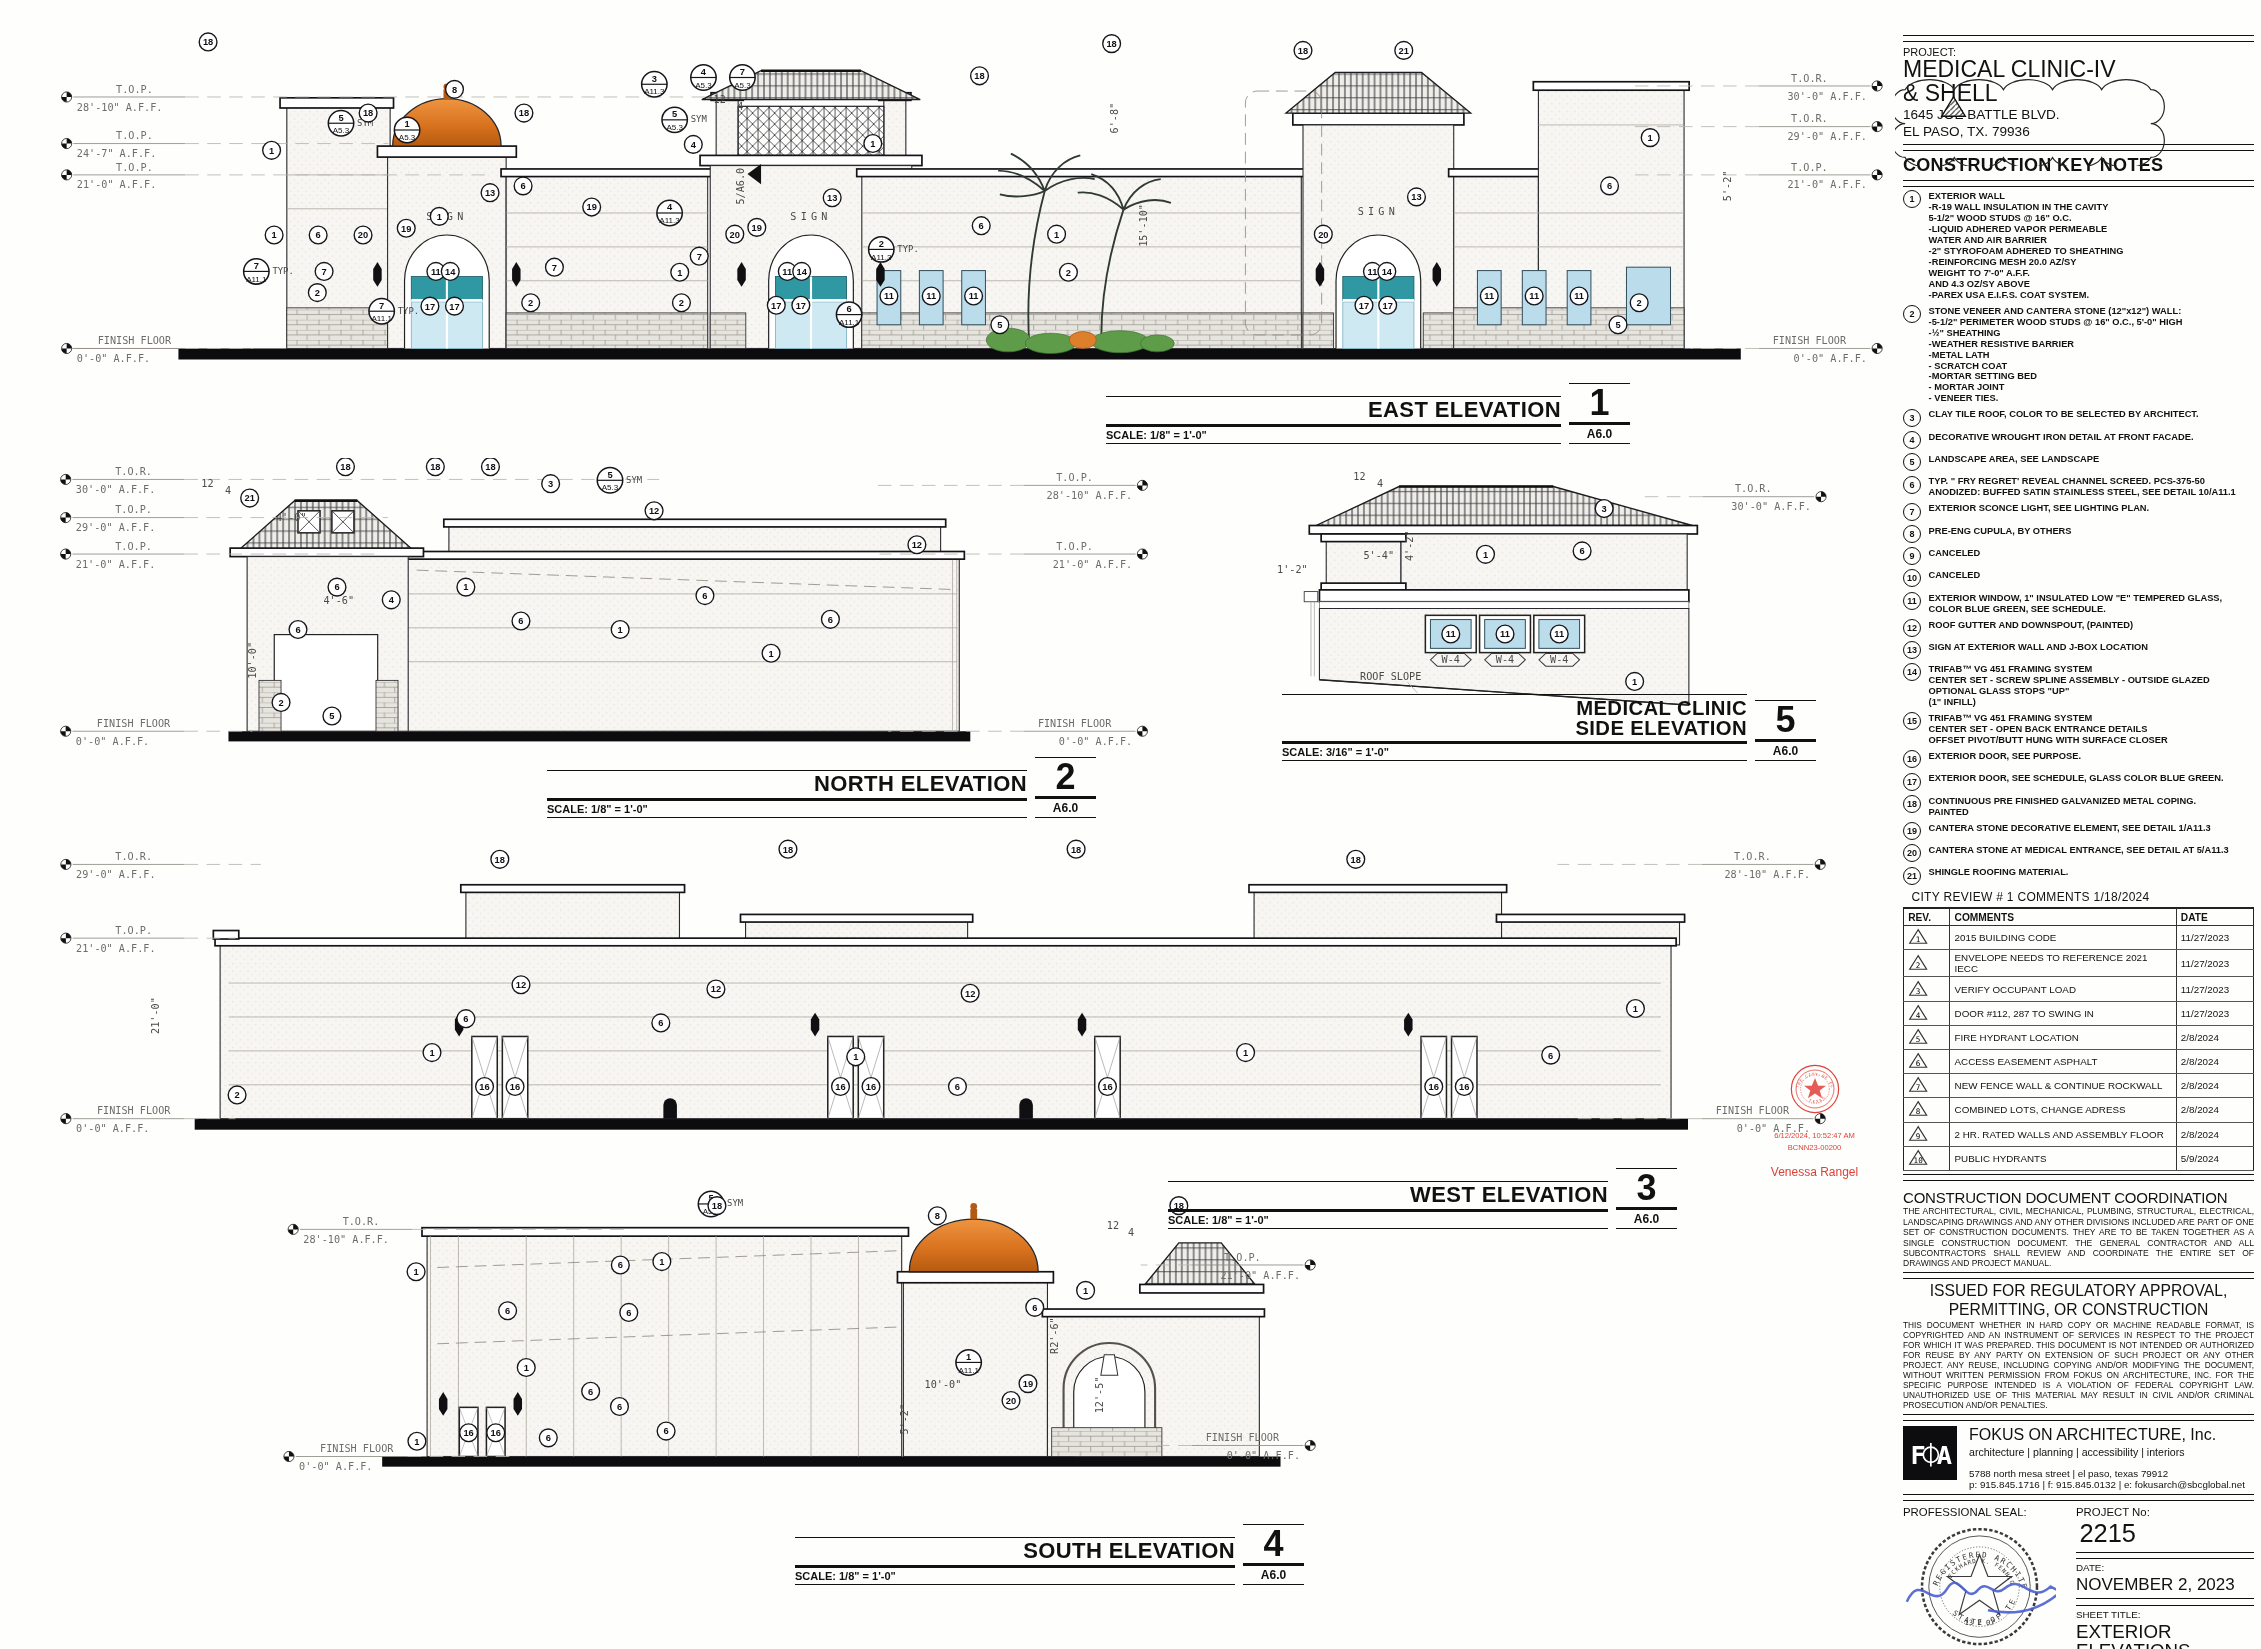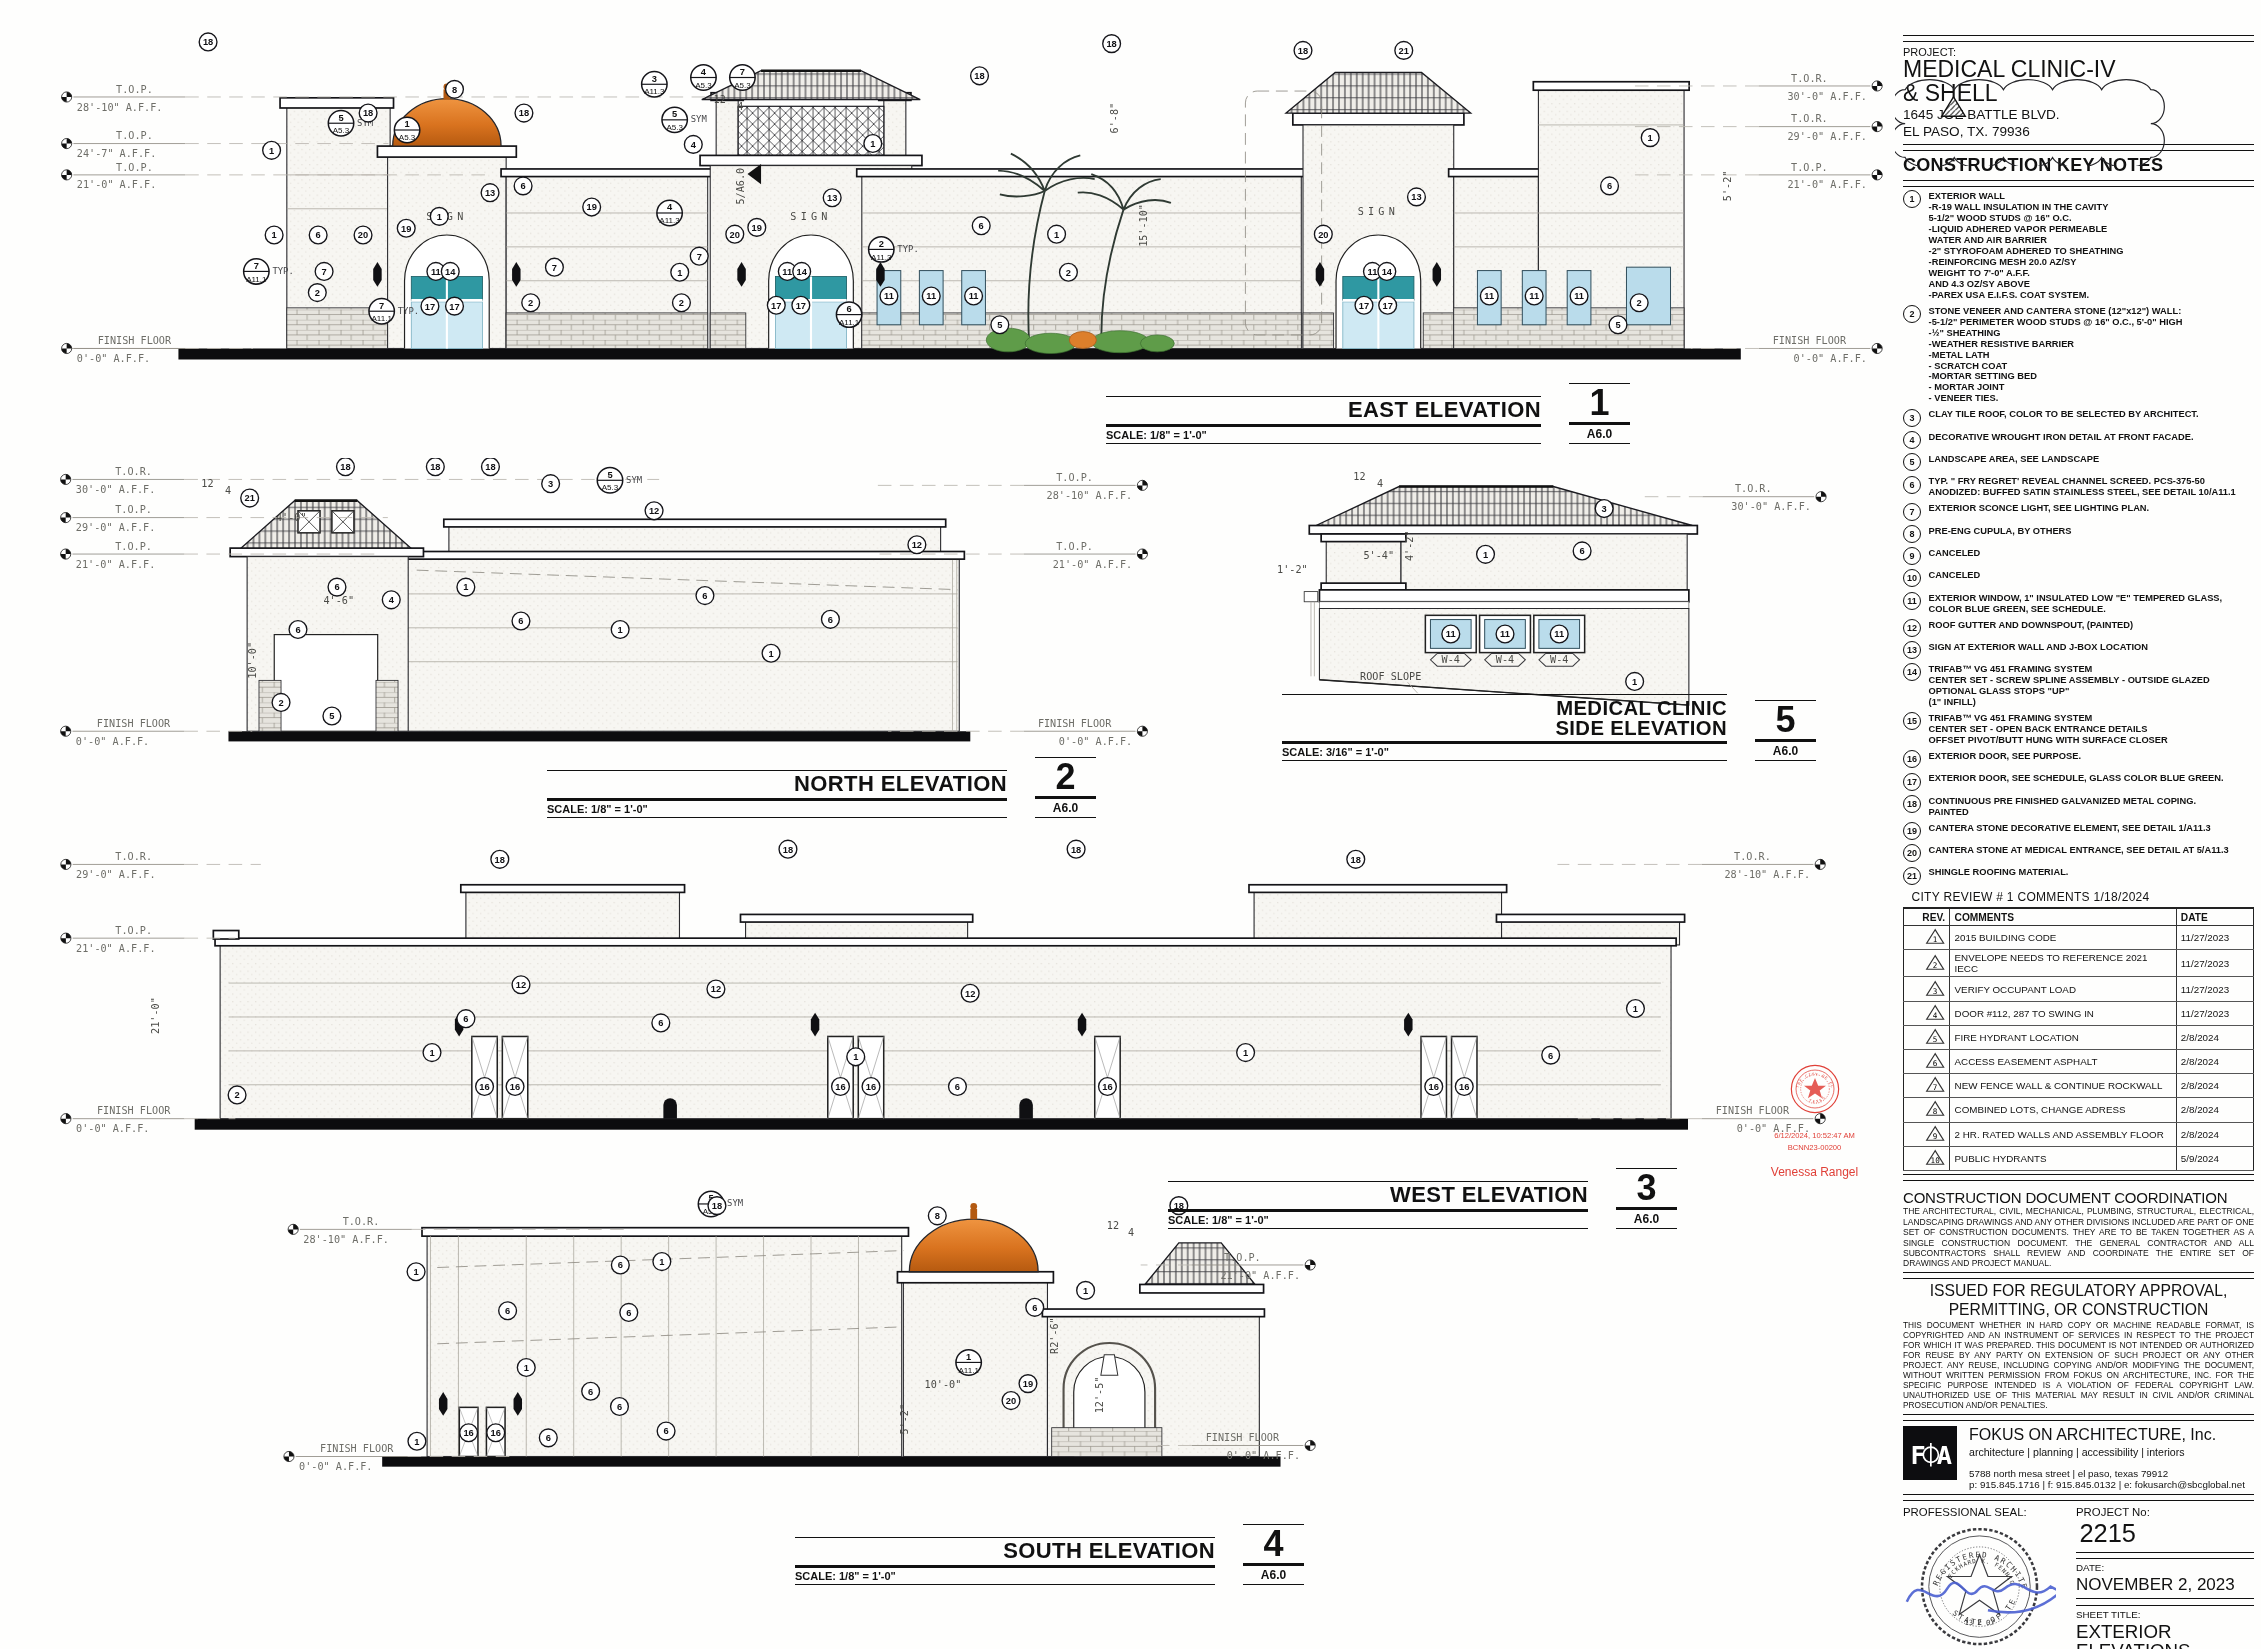--- a/index.html
+++ b/index.html
@@ -29,21 +29,21 @@
   .dett{font:bold 11px "Liberation Sans",sans-serif;text-anchor:middle;fill:#111}
   .detb{font:9.5px "Liberation Sans",sans-serif;text-anchor:middle;fill:#111}
   .dets{font:10.5px "DejaVu Sans Mono",monospace;fill:#47474a}
   .dlab{font:12px "DejaVu Sans Mono",monospace;fill:#6e6e68;text-anchor:middle}
   .dval{font:12px "DejaVu Sans Mono",monospace;fill:#6e6e68}
   .dtx{font:12px "DejaVu Sans Mono",monospace;fill:#4a4a46}
   .dln{stroke:#8f8c84;stroke-width:1}
   .ddash{stroke:#b9b6ae;stroke-width:1;stroke-dasharray:16 10}
   .hex{fill:none;stroke:#3a3a3e;stroke-width:1.2}
   
-  .dtitle{position:absolute;display:flex;align-items:flex-end;gap:28px}
+  .dtitle{position:absolute;display:flex;align-items:flex-end;gap:8px}
   .dt-main{flex:1;text-align:right}
   .dt-topline{border-top:1.4px solid #111;margin-bottom:2.5px}
   .dt-name{font-size:22px;font-weight:bold;letter-spacing:0.4px;line-height:1.02;white-space:pre-line;
            border-bottom:3.8px solid #111;padding-bottom:2.5px}
   .dt-scale{font-size:11px;font-weight:bold;text-align:left;border-bottom:1.4px solid #111;padding:1.7px 0 1.7px}
   .dt-numcol{width:61px;text-align:center;border-top:1.4px solid #111;border-bottom:1.4px solid #111}
   .dt-num{font-size:36px;font-weight:bold;line-height:.95;border-bottom:3.8px solid #111;padding:1.7px 3.4px 2.5px}
   .dt-ref{font-size:12px;font-weight:bold;padding:1.7px 0}
   
   .panel{position:absolute;left:1903px;top:32px;width:351px}
@@ -54,21 +54,21 @@
   .kn-title{font-size:18px;font-weight:bold;letter-spacing:0.3px;padding:0.8px 0}
   .kn-list{margin-top:3.4px}
   .note{display:flex;gap:7.6px;margin-bottom:5.1px}
   .kn-num{flex:0 0 auto;width:16px;height:16px;border:1.2px solid #111;border-radius:50%;
           font-size:9px;font-weight:bold;display:flex;align-items:center;justify-content:center;margin-top:-0.8px}
   .kn-text{font-size:9.3px;font-weight:bold;line-height:1.18;white-space:pre-line}
   .city-review{font-size:12px;letter-spacing:0.3px;margin:5.1px 0 3.4px 8.5px}
   table.rev{border-collapse:collapse;width:100%;border:1.4px solid #222;border-top:2.5px double #222}
   table.rev th{font-size:10.2px;text-align:left;border-bottom:1.2px solid #333;padding:2.5px 4.2px}
   table.rev td{font-size:9.8px;border-bottom:0.8px solid #555;padding:2.1px 4.2px}
-  table.rev .c-rev{width:37px;border-right:1px solid #333;text-align:right}
+  table.rev .c-rev{width:37px;border-right:1px solid #333;text-align:left}
   table.rev .c-date{width:68px;border-left:1px solid #333}
   .coord-title{font-size:15px;letter-spacing:-0.2px;margin-top:8px}
   .small-body{font-size:8.5px;line-height:1.22;text-align:justify}
   .issued-title{font-size:15.7px;text-align:center;line-height:1.18;white-space:pre-line;margin:1.7px 0}
   .issued-body{font-size:8.3px;line-height:1.2;text-align:justify}
   .firm{display:flex;gap:12px;align-items:flex-start;margin:5.1px 0 1.7px}
   .firm-logo{flex:0 0 auto}
   .firm-name{font-size:16px}
   .firm-tag{font-size:10.6px;margin-top:1.7px}
   .firm-addr{font-size:9.8px;margin-top:10.2px}

